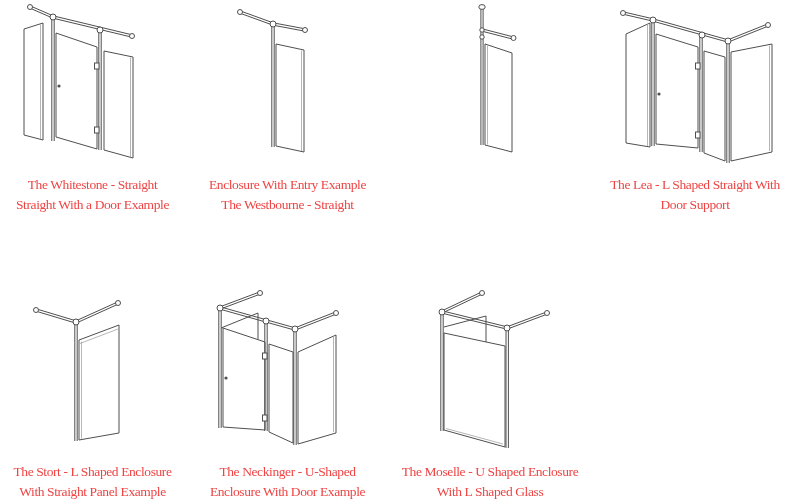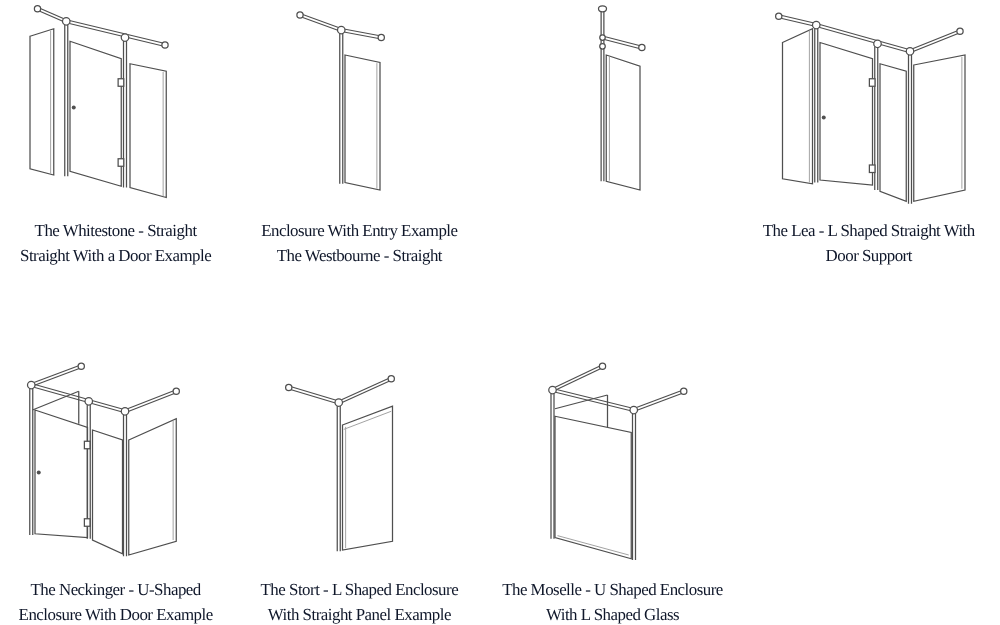--- a/index.html
+++ b/index.html
@@ -1,20 +1,20 @@
 <!DOCTYPE html>
 <html><head>
 <meta charset="utf-8">
 <style>
   html,body{margin:0;padding:0;background:#ffffff;}
   body{width:800px;height:500px;overflow:hidden;font-family:"Liberation Serif",serif;}
   .grid{display:grid;grid-template-columns:185px 205px 200px 210px;grid-template-rows:243px 257px;width:800px;height:500px;}
   .cell{display:flex;flex-direction:column;align-items:center;}
   .fig{display:block;flex:none;}
-  .caption{text-align:center;color:#0f172a;font-size:13.5px;line-height:20px;letter-spacing:-0.4px;margin-top:3px;width:100%;}
+  .caption{text-align:center;color:#ef4444;font-size:13.5px;line-height:20px;letter-spacing:-0.4px;margin-top:3px;width:100%;}
   .caption .cl{white-space:nowrap;}
   
   .s{stroke:#4f4f4f;stroke-width:1;fill:none;}
   .sf{stroke:#4f4f4f;stroke-width:1;fill:#ffffff;}
   .sl{stroke:#a3a3a3;stroke-width:0.8;fill:none;}
   .dot{fill:#4f4f4f;stroke:none;}
 </style>
 </head>
 <body>
 
@@ -111,20 +111,41 @@
       <circle class="sf" cx="107" cy="35" r="3"></circle>
         <circle class="sf" cx="133" cy="41" r="3"></circle>
       <circle class="sf" cx="173" cy="25" r="2.5"></circle>
       <circle class="dot" cx="64" cy="94" r="1.6"></circle>
       <rect class="sf" x="100.5" y="63" width="4.5" height="6"></rect>
       <rect class="sf" x="100.5" y="132" width="4.5" height="6"></rect>
     </svg>
     <div class="caption">
       <div class="cl">The Lea - L Shaped Straight With</div>
       <div class="cl">Door Support</div>
+    </div>
+  </div>
+
+  <div class="cell">
+    <svg class="fig" width="200" height="216" viewBox="0 0 200 216">
+      <polygon class="sf" points="86,97 126,82 126,190 86,197"></polygon>
+      <line class="sl" x1="87" y1="100.5" x2="125" y2="86"></line>
+      <line class="sl" x1="88.5" y1="98.5" x2="88.5" y2="195.5"></line>
+      <line class="s" x1="81.8" y1="81" x2="81.8" y2="198"></line>
+        <line class="s" x1="84.2" y1="81" x2="84.2" y2="198"></line>
+      <line class="s" x1="43" y1="65.8" x2="83" y2="77.8"></line>
+        <line class="s" x1="43" y1="68.2" x2="83" y2="80.2"></line>
+      <line class="s" x1="83" y1="77.8" x2="125" y2="58.8"></line>
+        <line class="s" x1="83" y1="80.2" x2="125" y2="61.2"></line>
+      <circle class="sf" cx="43" cy="67" r="2.5"></circle>
+        <circle class="sf" cx="83" cy="79" r="3"></circle>
+        <circle class="sf" cx="125" cy="60" r="2.5"></circle>
+    </svg>
+    <div class="caption">
+      <div class="cl">The Stort - L Shaped Enclosure</div>
+      <div class="cl">With Straight Panel Example</div>
     </div>
   </div>
 
   <div class="cell">
     <svg class="fig" width="200" height="216" viewBox="0 0 200 216">
       <line class="s" x1="33" y1="85" x2="70" y2="70"></line>
         <line class="s" x1="70" y1="70" x2="70" y2="96"></line>
       <polygon class="sf" points="35,85 77,99 77,187 35,184"></polygon>
       <polygon class="sf" points="81,101 105,109 105,200 81,189"></polygon>
       <polygon class="sf" points="110,109 148,92 148,190 110,201"></polygon>
@@ -151,41 +172,20 @@
       <rect class="sf" x="74.5" y="172" width="4.5" height="6"></rect>
     </svg>
     <div class="caption">
       <div class="cl">The Neckinger - U-Shaped</div>
       <div class="cl">Enclosure With Door Example</div>
     </div>
   </div>
 
   <div class="cell">
     <svg class="fig" width="200" height="216" viewBox="0 0 200 216">
-      <polygon class="sf" points="86,97 126,82 126,190 86,197"></polygon>
-      <line class="sl" x1="87" y1="100.5" x2="125" y2="86"></line>
-      <line class="sl" x1="88.5" y1="98.5" x2="88.5" y2="195.5"></line>
-      <line class="s" x1="81.8" y1="81" x2="81.8" y2="198"></line>
-        <line class="s" x1="84.2" y1="81" x2="84.2" y2="198"></line>
-      <line class="s" x1="43" y1="65.8" x2="83" y2="77.8"></line>
-        <line class="s" x1="43" y1="68.2" x2="83" y2="80.2"></line>
-      <line class="s" x1="83" y1="77.8" x2="125" y2="58.8"></line>
-        <line class="s" x1="83" y1="80.2" x2="125" y2="61.2"></line>
-      <circle class="sf" cx="43" cy="67" r="2.5"></circle>
-        <circle class="sf" cx="83" cy="79" r="3"></circle>
-        <circle class="sf" cx="125" cy="60" r="2.5"></circle>
-    </svg>
-    <div class="caption">
-      <div class="cl">The Stort - L Shaped Enclosure</div>
-      <div class="cl">With Straight Panel Example</div>
-    </div>
-  </div>
-
-  <div class="cell">
-    <svg class="fig" width="200" height="216" viewBox="0 0 200 216">
       <line class="s" x1="54" y1="84" x2="96" y2="73"></line>
         <line class="s" x1="96" y1="73" x2="96" y2="100"></line>
       <polygon class="sf" points="54,90 115,103 115,204 54,187"></polygon>
       <line class="sl" x1="56" y1="185.5" x2="113" y2="201"></line>
       <line class="s" x1="50.8" y1="71" x2="50.8" y2="188"></line>
         <line class="s" x1="53.2" y1="71" x2="53.2" y2="188"></line>
       <line class="s" x1="116" y1="87" x2="116" y2="205"></line>
         <line class="s" x1="118.4" y1="87" x2="118.4" y2="205"></line>
       <line class="s" x1="52" y1="67.8" x2="92" y2="48.8"></line>
         <line class="s" x1="52" y1="70.2" x2="92" y2="51.2"></line>

